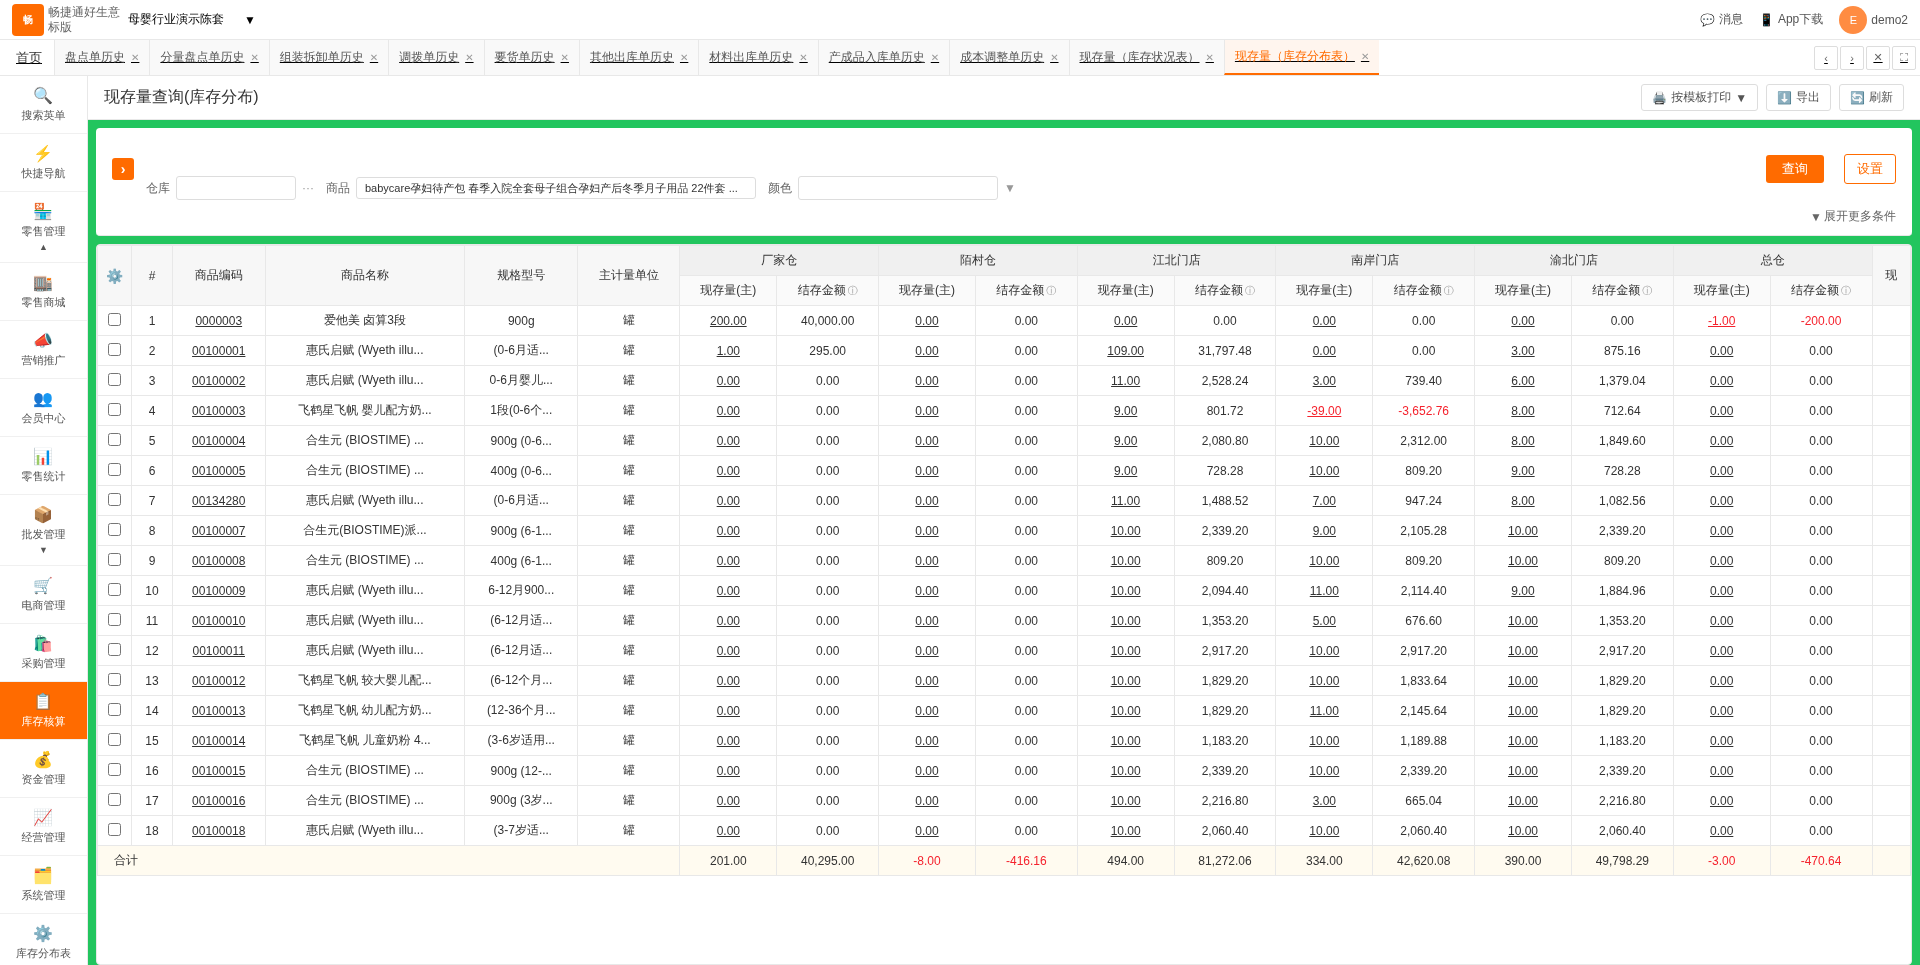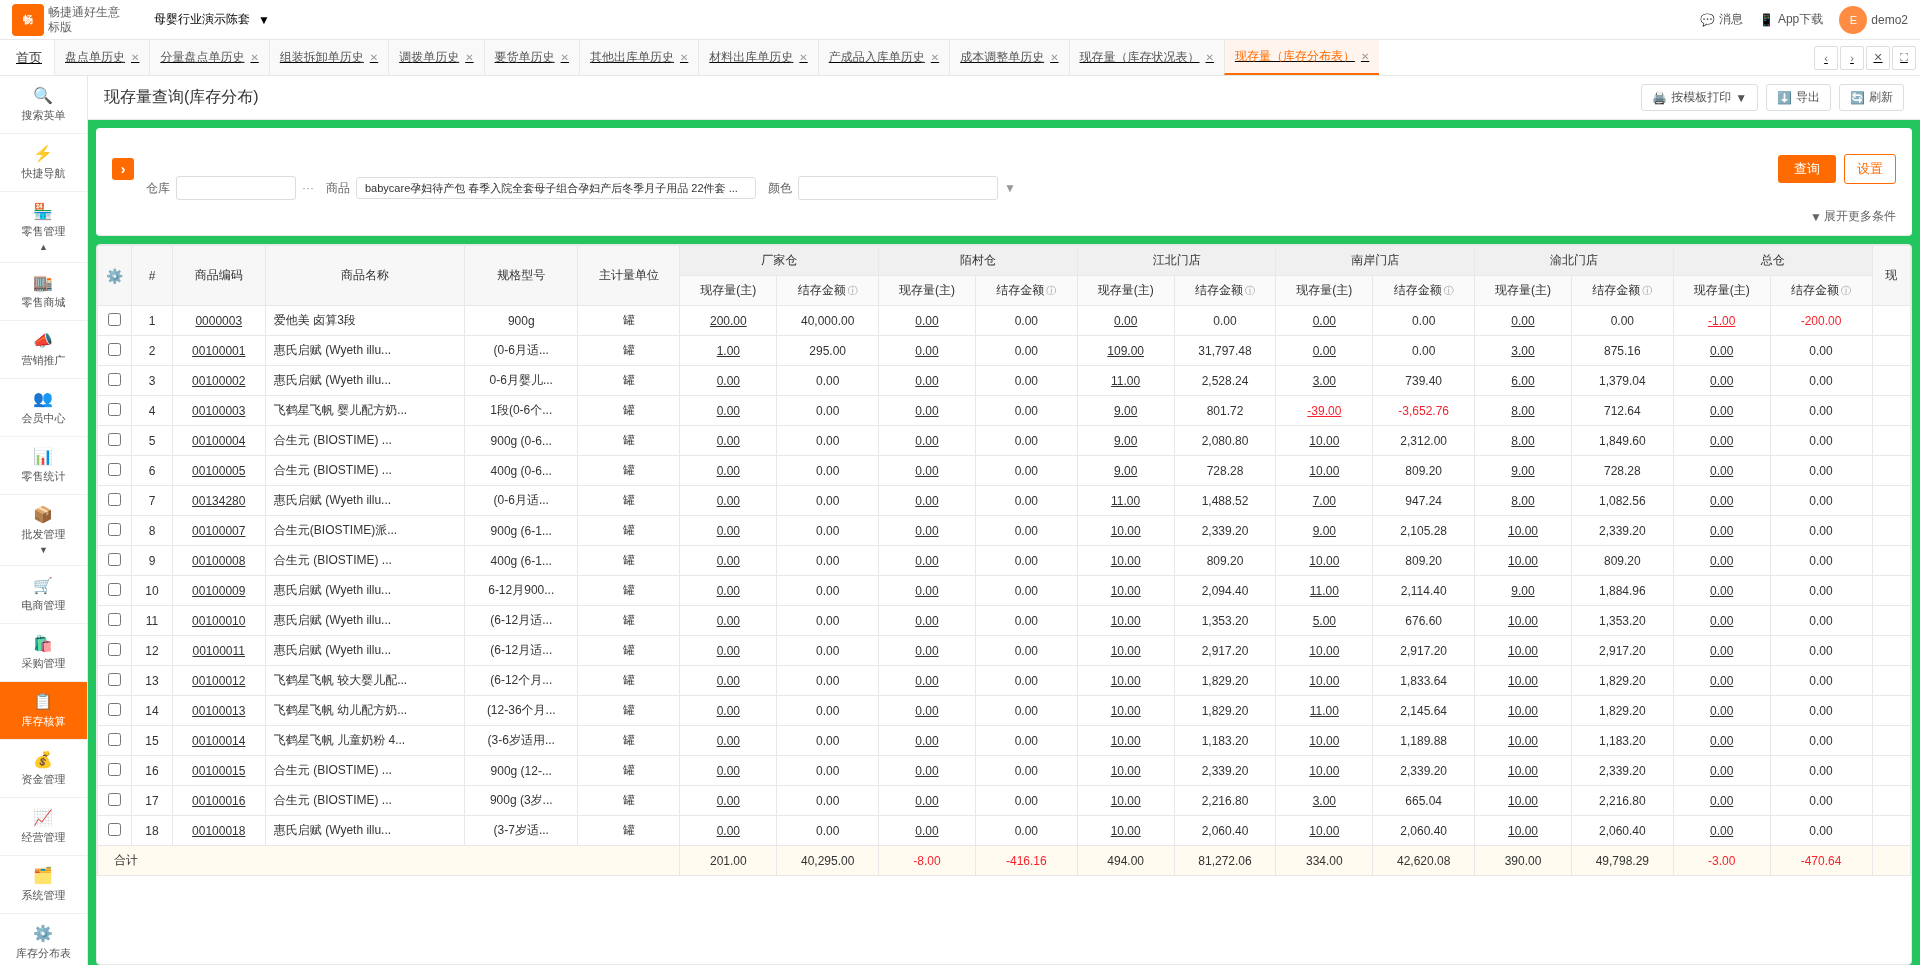--- a/index.html
+++ b/index.html
@@ -106,21 +106,21 @@
 
     
     .table-container {
       flex: 1; overflow: auto; margin: 8px 8px 0 8px; background: #fff;
       border-radius: 4px; border: 1px solid #e8e8e8;
     }
     table { width: 100%; border-collapse: collapse; font-size: 12px; }
     th, td { border: 1px solid #e8e8e8; padding: 6px 8px; white-space: nowrap; }
     th { background: #f7f7f7; color: #333; font-weight: 400; text-align: center; }
     td { text-align: center; color: #333; }
-    td.text-left { text-align: left; }
+    td.text-left { text-align: center; }
     tr.total-row td { background: #fffbf0; font-weight: 500; }
     .text-red { color: #f5222d; }
     .text-underline { text-decoration: underline; cursor: pointer; }
     .col-group-header { background: #f0f0f0; text-align: center; }
     .settings-icon { color: #999; cursor: pointer; font-size: 14px; }
 
     
     ::-webkit-scrollbar { width: 6px; height: 6px; }
     ::-webkit-scrollbar-track { background: #f1f1f1; }
     ::-webkit-scrollbar-thumb { background: #ccc; border-radius: 3px; }
@@ -133,21 +133,21 @@
 
 <div class="top-bar">
   <div class="top-bar-left">
     <div class="logo-area">
       <div class="logo-icon">畅</div>
       <div class="logo-text">
         <div>畅捷通好生意</div>
         <div>标版</div>
       </div>
     </div>
-    <div style="display:flex;align-items:center;gap:8px;cursor:pointer;margin-left:26px;">
+    <div style="display:flex;align-items:center;gap:20px;cursor:pointer;margin-left:0;">
       <span>母婴行业演示陈套</span>
       <span>▼</span>
     </div>
   </div>
   <div class="top-bar-right">
     <div class="top-bar-icon">
       <span>💬</span>
       <span>消息</span>
     </div>
     <div class="top-bar-icon">
@@ -281,21 +281,21 @@
         </div>
         <div class="filter-group">
           <span class="filter-label">商品</span>
           <input class="filter-input filter-input-wide" type="text" value="babycare孕妇待产包 春季入院全套母子组合孕妇产后冬季月子用品 22件套 ..." style="width: 400px; font-size: 11px;">
         </div>
         <div class="filter-group">
           <span class="filter-label">颜色</span>
           <input class="filter-input" type="text" style="width: 200px;">
           <span style="color:#999">▼</span>
         </div>
-        <div style="margin-left:auto;display:flex;align-items:center;gap:8px;">
+        <div style="margin-left:auto;display:flex;align-items:center;gap:20px;">
           <button class="btn-query">查询</button>
           <button class="btn-settings">设置</button>
         </div>
       </div>
       <div style="margin-top:8px;display:flex;align-items:center;justify-content:center;">
         <span class="filter-expand">
           <span>▼</span>
           <span>展开更多条件</span>
         </span>
       </div>

